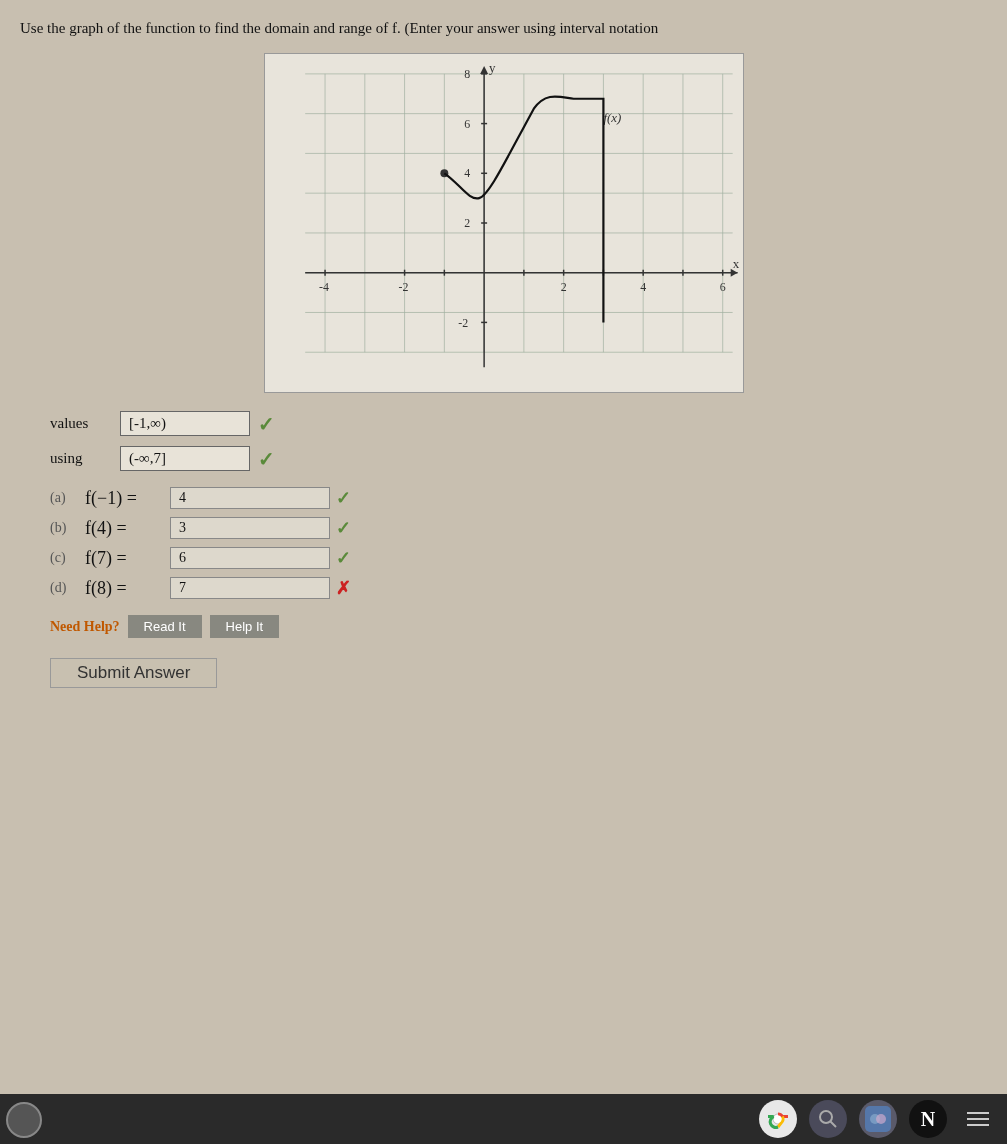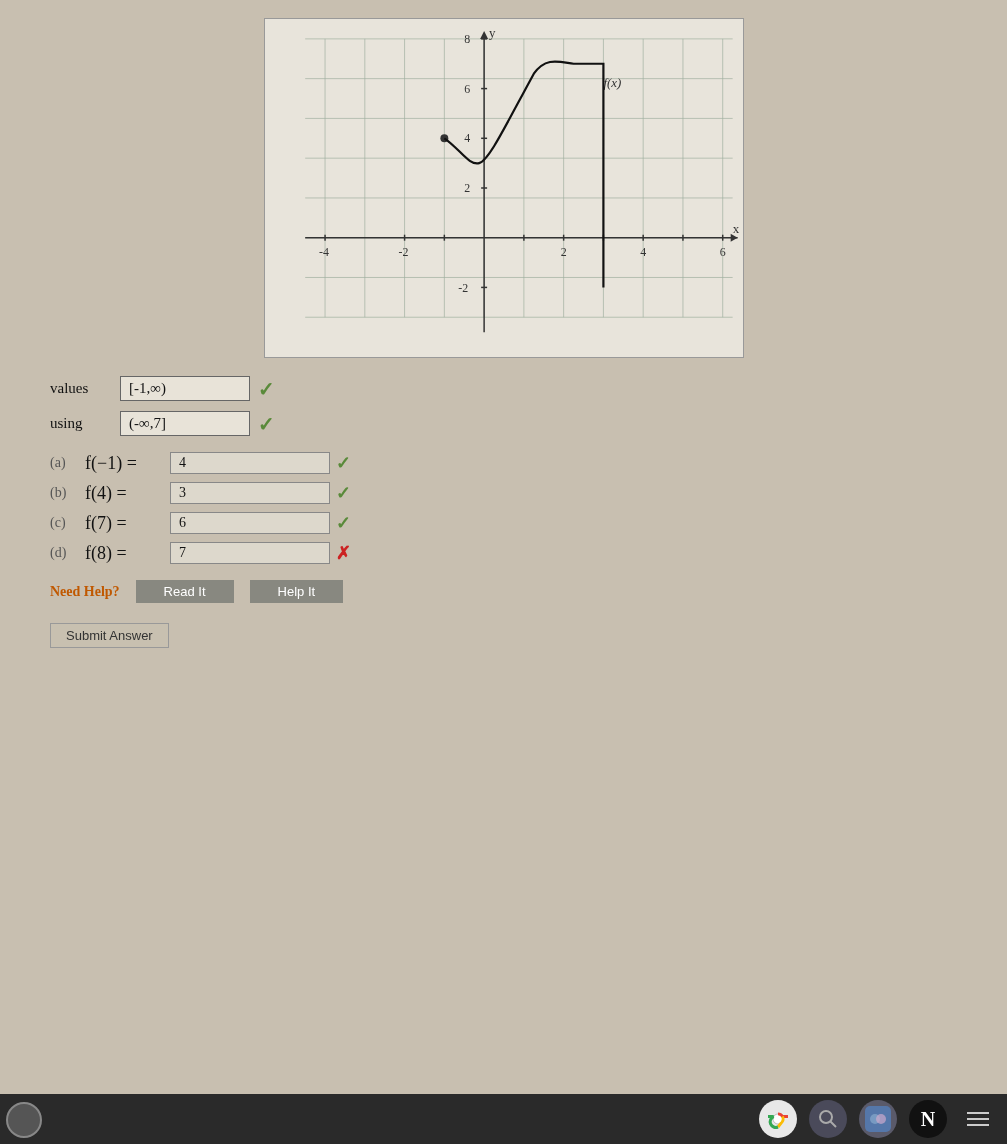--- a/index.html
+++ b/index.html
@@ -108,45 +108,45 @@
       color: #cc2222;
       font-size: 18px;
       margin-left: 6px;
       font-weight: bold;
     }
     .need-help-row {
       display: flex;
       align-items: center;
       margin-left: 30px;
       margin-top: 16px;
-      gap: 16px;
+      gap: 8px;
     }
     .need-help-text {
       color: #c05800;
       font-size: 14px;
       font-weight: bold;
     }
     .help-button {
       background: #888880;
       color: #fff;
       border: none;
-      padding: 4px 28px;
+      padding: 4px 16px;
       font-size: 13px;
       cursor: pointer;
       font-family: Arial, sans-serif;
     }
     .submit-answer-row {
       margin-left: 30px;
       margin-top: 20px;
     }
     .submit-button {
       background: #c8c0b0;
       border: 1px solid #999;
-      padding: 4px 15px;
-      font-size: 13px;
+      padding: 4px 26px;
+      font-size: 17px;
       cursor: pointer;
       color: #333;
       font-family: Arial, sans-serif;
     }
     
     .taskbar {
       position: fixed;
       bottom: 0;
       left: 0;
       width: 1007px;
@@ -198,20 +198,21 @@
     .graph-svg-wrap {
       width: 100%;
       height: 100%;
     }
   </style>
 </head>
 <body>
 
 <div class="main-container">
 
+  <div class="question-text">Use the graph of the function to find the domain and range of f. (Enter your answer using interval notation</div>
 
   <div class="graph-area">
     <div class="graph-container">
       <svg class="graph-svg-wrap" viewBox="0 0 480 340" xmlns="http://www.w3.org/2000/svg">
 
         <rect width="480" height="340" fill="#e8e4db"></rect>
 
         <line x1="60" y1="20" x2="60" y2="300" stroke="#a0b0a0" stroke-width="0.7"></line>
         <line x1="100" y1="20" x2="100" y2="300" stroke="#a0b0a0" stroke-width="0.7"></line>
         <line x1="140" y1="20" x2="140" y2="300" stroke="#a0b0a0" stroke-width="0.7"></line>

